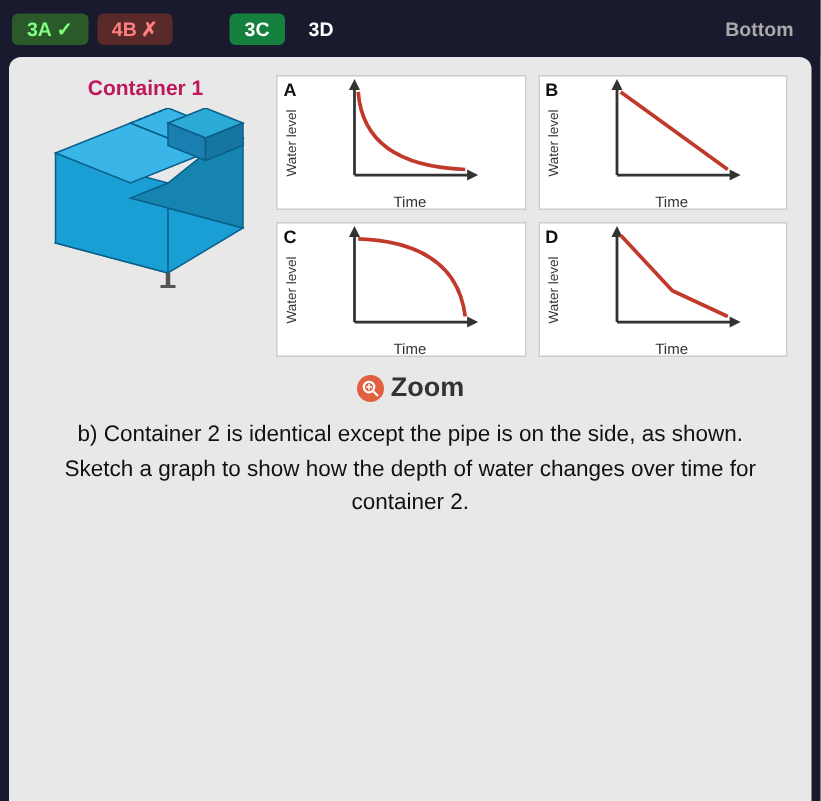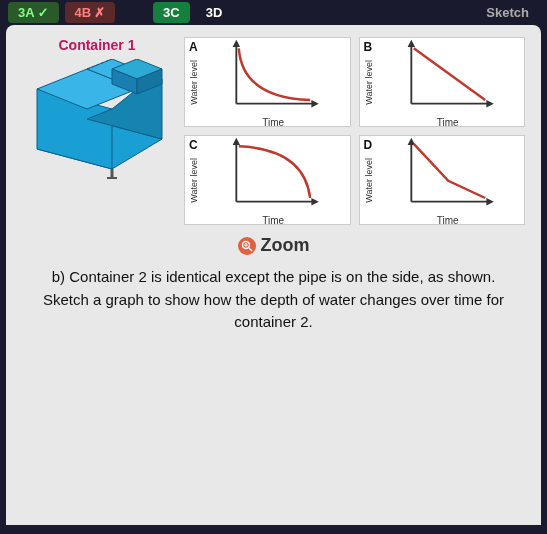--- a/index.html
+++ b/index.html
@@ -12,21 +12,21 @@
       position: relative;
     }
 
     
     .top-nav {
       display: flex;
       align-items: center;
       background: #1a1a2e;
       padding: 4px 8px;
       gap: 6px;
-      height: 25px;
+      height: 38px;
     }
 
     .nav-tab {
       display: flex;
       align-items: center;
       gap: 3px;
       padding: 3px 10px;
       border-radius: 4px;
       font-size: 13px;
       font-weight: bold;
@@ -211,21 +211,21 @@
     <span>4B</span>
     <span class="x-icon">✗</span>
   </div>
   <div class="nav-tab active">
     <span>3C</span>
   </div>
   <div class="nav-tab">
     <span>3D</span>
   </div>
   <div class="nav-tab summary">
-    <span>Sketch</span>
+    <span>Bottom</span>
   </div>
 </div>
 
 <div class="main-content">
 
 
   <div class="content-row">
 
     <div class="container-section">
       <div class="container-label">Container 1</div>

